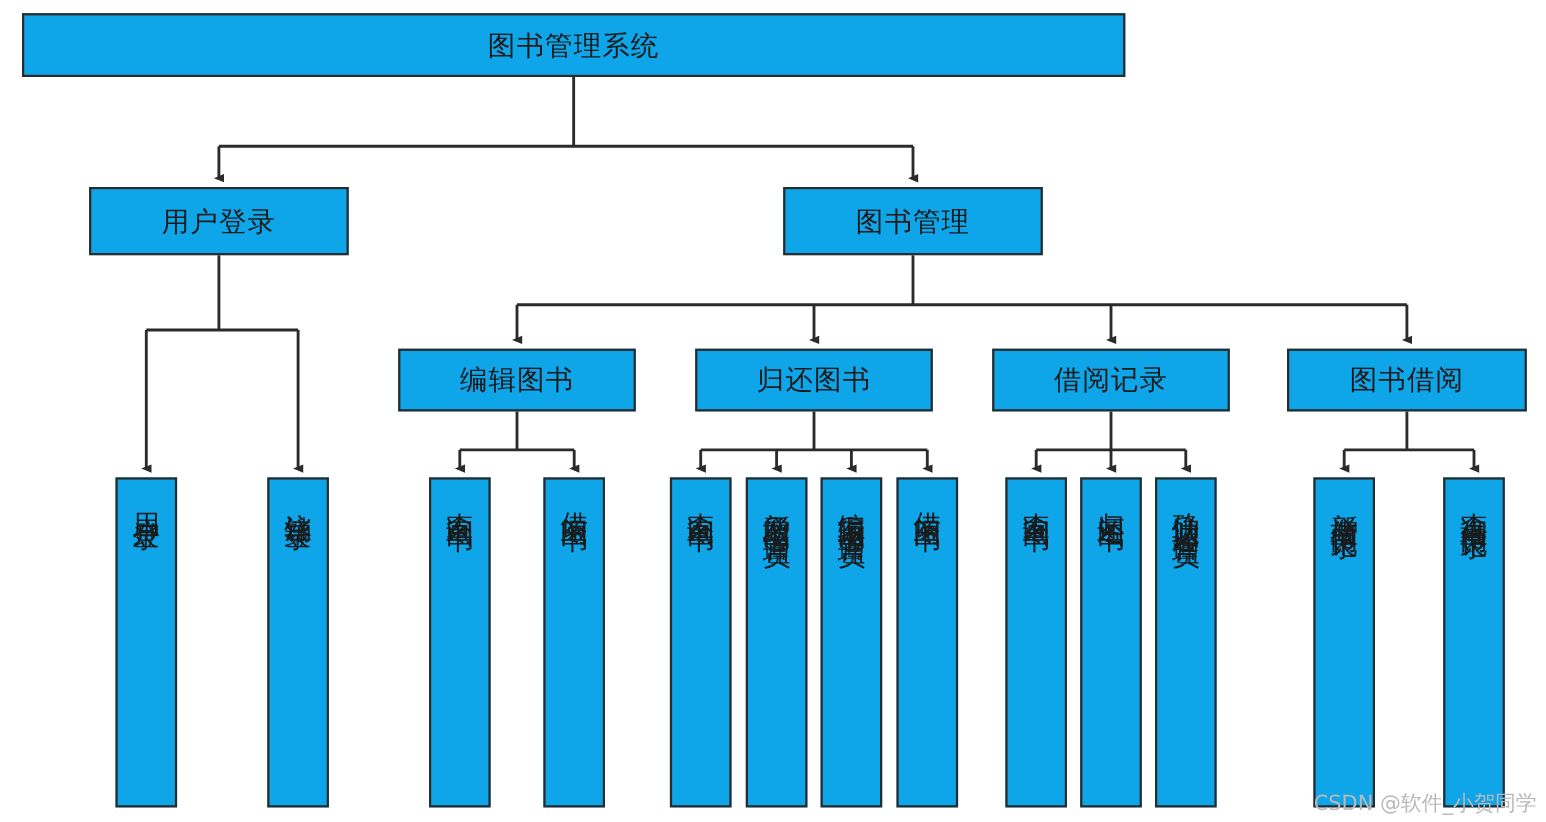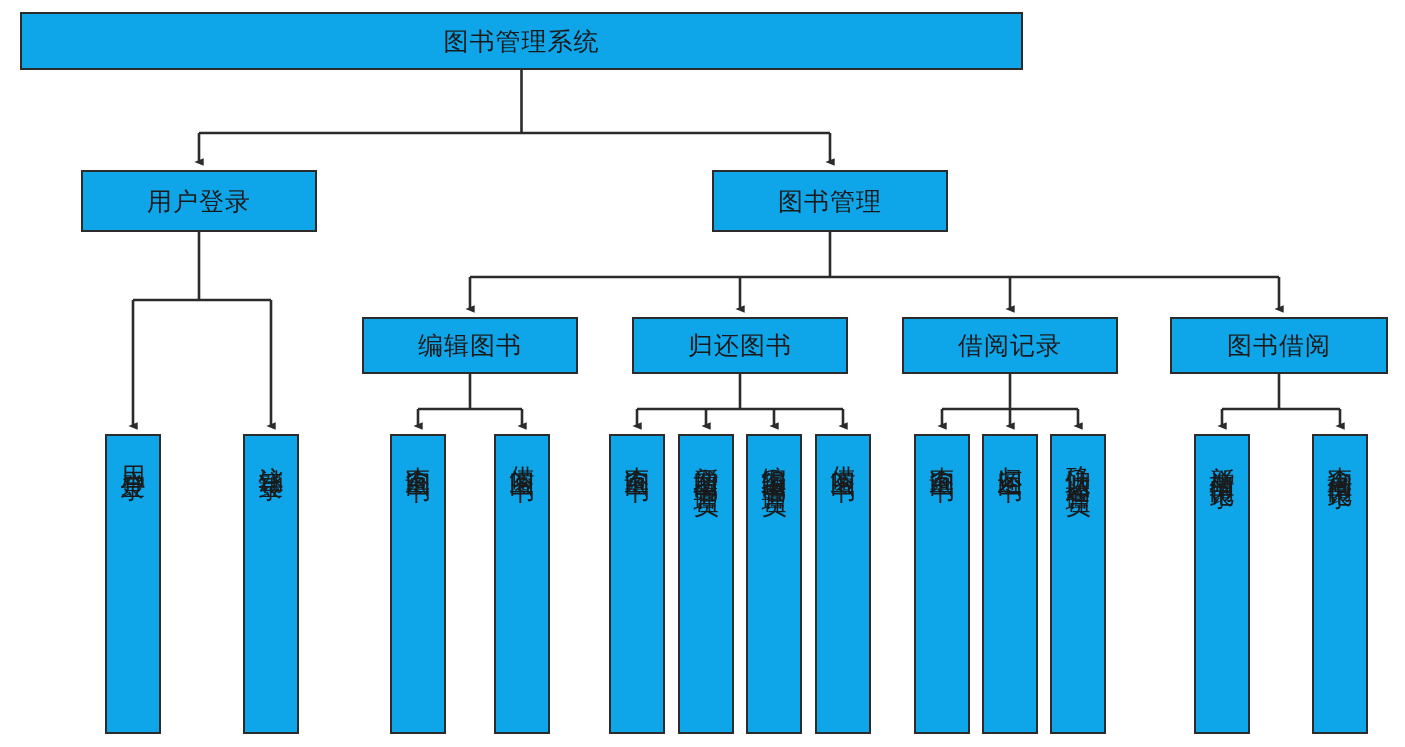--- a/index.html
+++ b/index.html
@@ -222,14 +222,15 @@
   </div>
 
   <div class="node vert" style="left:1194px; top:434px; width:56px; height:300px;">
     <span class="label">新增借阅记录</span>
   </div>
 
   <div class="node vert" style="left:1312px; top:434px; width:56px; height:300px;">
     <span class="label">查询借阅记录</span>
   </div>
 
+  <div id="watermark">CSDN @软件_小贺同学</div>
 
 </div>
 
 </body></html>

